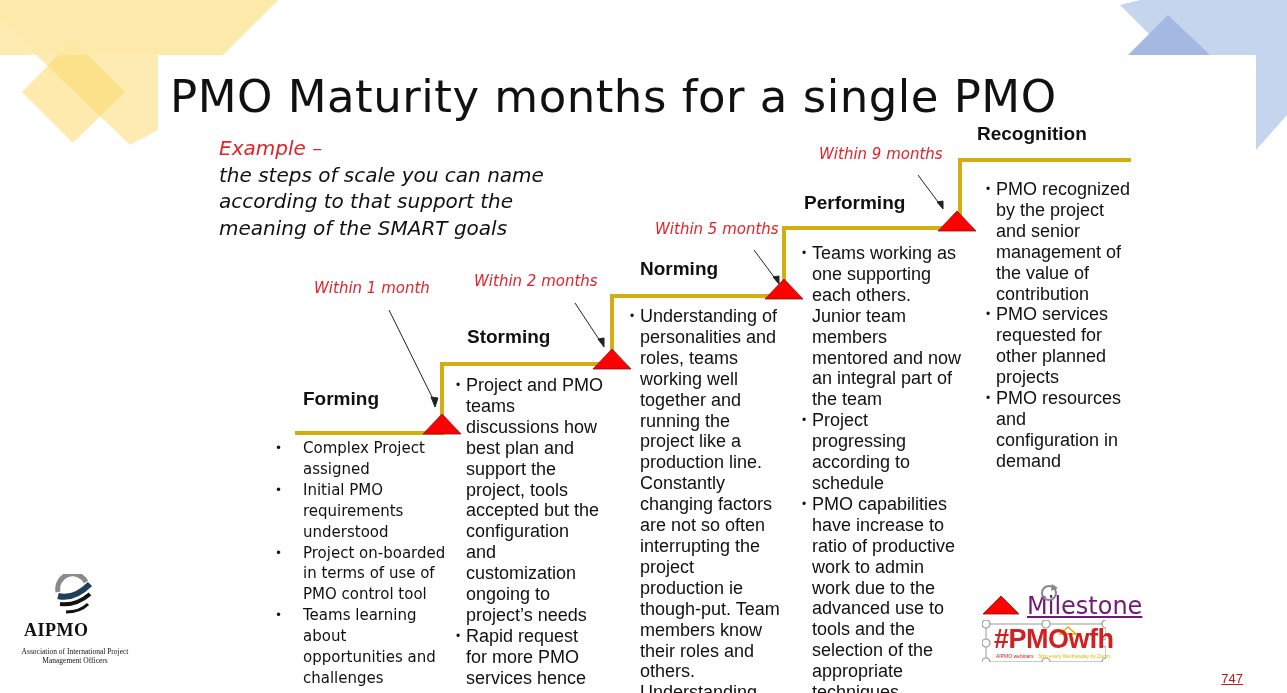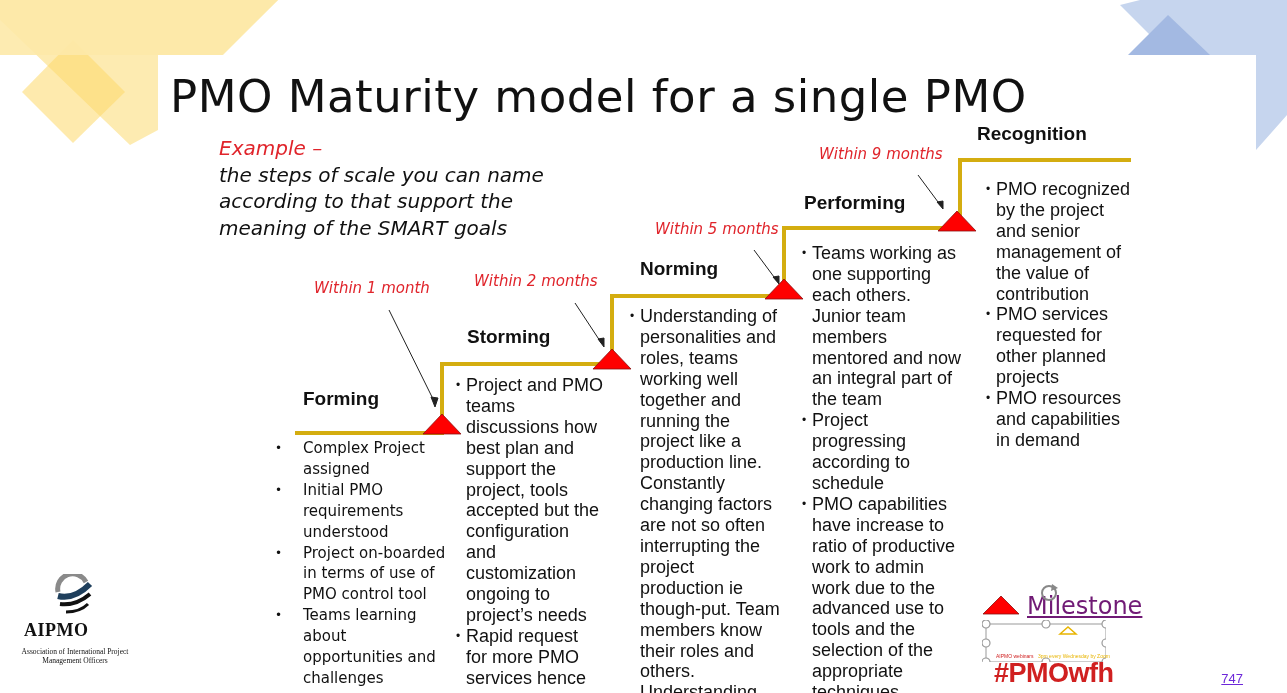--- a/index.html
+++ b/index.html
@@ -11,45 +11,45 @@
   .example .lead { color:#e0242b; }
   .stage { font-weight:bold; font-size:19px; color:#111; font-family:"Liberation Sans", sans-serif; white-space:nowrap; }
   .timing { font-style:italic; color:#e0242b; font-size:15px; font-family:"DejaVu Sans", sans-serif; white-space:nowrap; }
   .desc { font-size:18px; line-height:20.9px; color:#111; font-family:"Liberation Sans", sans-serif; }
   .desc ul { margin:0; padding:0; list-style:none; }
   .desc li { position:relative; padding-left:10px; }
   .desc li::before { content:"\2022"; position:absolute; left:0; top:0; font-size:12px; }
   .desc-forming { font-family:"DejaVu Sans", sans-serif; font-size:15px; line-height:20.9px; }
   .desc-forming li { padding-left:28px; }
   .desc-forming li::before { left:0; }
-  .page-num { right:44px; top:671px; font-size:13px; color:#6d28d9;text-decoration:underline; }
+  .page-num { right:44px; top:671px; font-size:13px; color:#b91c1c;text-decoration:underline; }
   .logo-text { left:24px; top:620px; font-family:"Liberation Serif", serif; font-size:18px; font-weight:bold; color:#111; letter-spacing:0.5px; }
   .logo-sub { left:20px; top:648px; width:110px; font-family:"Liberation Serif", serif; font-size:7.5px; line-height:8.5px; color:#111; text-align:center; }
   .milestone-label { left:1027px; top:592px; font-size:24px; color:#701a75; font-family:"DejaVu Sans", sans-serif;text-decoration:underline; }
   .tag-box { left:985px; top:622px; width:124px; height:42px; }
-  .tag-text { left:994px; top:624px; font-size:27px; font-weight:bold; color:#d02020; font-family:"Liberation Sans", sans-serif; letter-spacing:-0.5px;margin-top:34px; }
+  .tag-text { left:994px; top:624px; font-size:27px; font-weight:bold; color:#d02020; font-family:"Liberation Sans", sans-serif; letter-spacing:-0.5px; }
   .tag-sub { left:996px; top:653px; font-size:5px; color:#d02020; white-space:nowrap; }
   .tag-sub2 { left:1038px; top:653px; font-size:5px; color:#e8b400; white-space:nowrap; }
 </style>
 </head>
 <body>
 
 <svg class="deco" style="left:0;top:0" width="1287" height="693">
 
   <polygon points="0,0 278,0 158,120 158,130 130,145 0,20" fill="#fde9a8" opacity="0.9"></polygon>
   <polygon points="73,40 125,92 73,143 22,92" fill="#fdd96a" opacity="0.55"></polygon>
   <polygon points="158,55 0,55 0,0 278,0 222,55" fill="#fde9a8" opacity="0.9"></polygon>
 
   <rect x="158" y="55" width="1098" height="638" fill="#ffffff"></rect>
 
   <polygon points="1120,5 1140,0 1287,0 1287,115 1256,150 1256,55 1170,55" fill="#c6d5ee"></polygon>
   <polygon points="1168,15 1210,55 1128,55" fill="#a3b9e2"></polygon>
 </svg>
 
-<div class="abs title">PMO Maturity model for a single PMO</div>
+<div class="abs title">PMO Maturity months for a single PMO</div>
 
 <div class="abs example">
   <div class="lead">Example –</div>
   <div>the steps of scale you can name</div>
   <div>according to that support the</div>
   <div>meaning of the SMART goals</div>
 </div>
 
 <svg class="deco" style="left:0;top:0" width="1287" height="693">
   <polyline points="295,433 442,433 442,364 612,364 612,296 784,296 784,228 960,228 960,160 1131,160" fill="none" stroke="#d4ad10" stroke-width="4"></polyline>
@@ -109,21 +109,21 @@
     <li>Project progressing according to schedule</li>
     <li>PMO capabilities have increase to ratio of productive work to admin work due to the advanced use to tools and the selection of the appropriate techniques</li>
   </ul>
 </div>
 
 <div class="abs stage" style="left:977px;top:123px">Recognition</div>
 <div class="abs desc" style="left:986px;top:179px;width:148px">
   <ul>
     <li>PMO recognized by the project and senior management of the value of contribution</li>
     <li>PMO services requested for other planned projects</li>
-    <li>PMO resources and capabilities in demand</li>
+    <li>PMO resources and configuration in demand</li>
   </ul>
 </div>
 
 <svg class="deco" style="left:982px;top:594px" width="40" height="22">
   <polygon points="1,20 37,20 19,2" fill="#ff0000" stroke="#8a1010" stroke-width="0.8"></polygon>
 </svg>
 <div class="abs milestone-label">Milestone</div>
 
 <svg class="deco" style="left:1038px;top:582px" width="22" height="22">
   <circle cx="11" cy="11" r="7" fill="none" stroke="#888" stroke-width="2"></circle>

